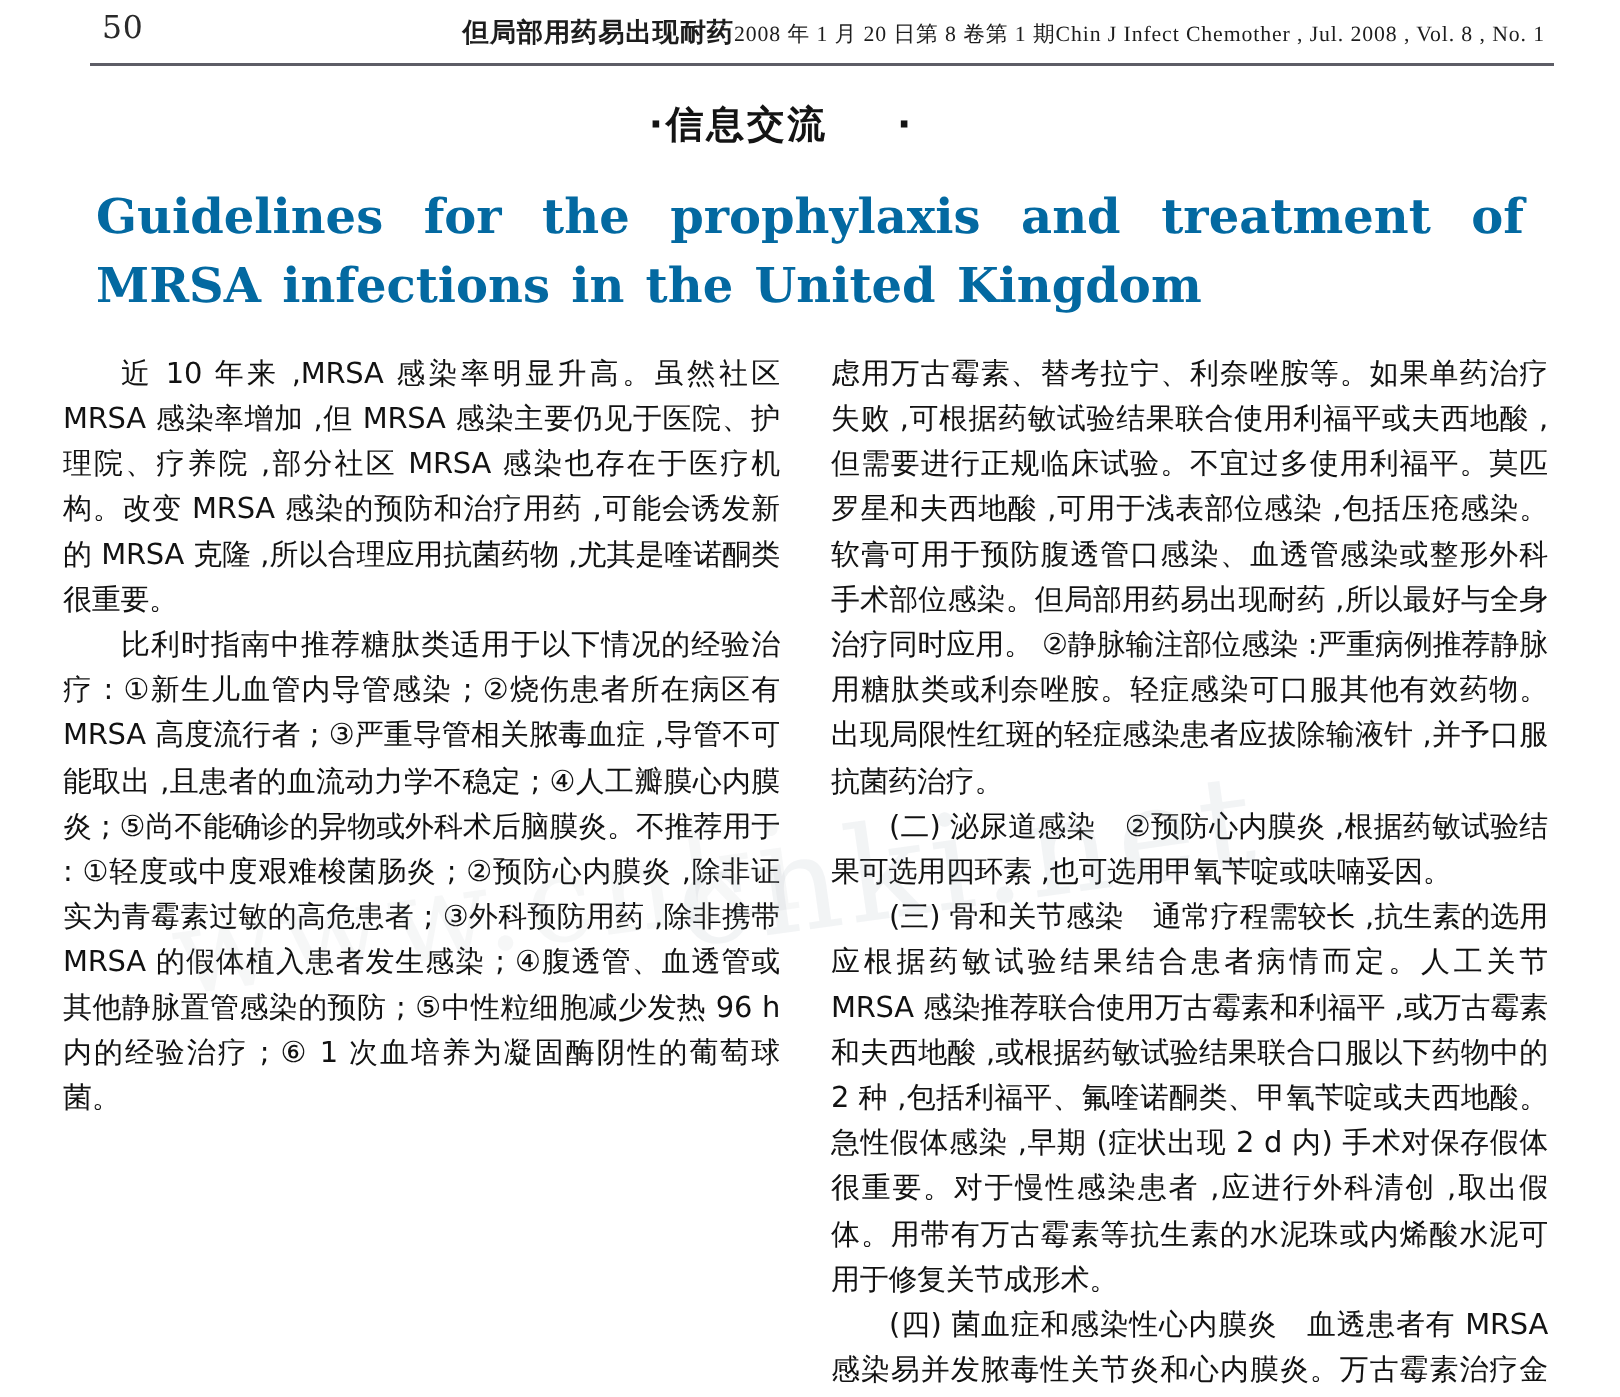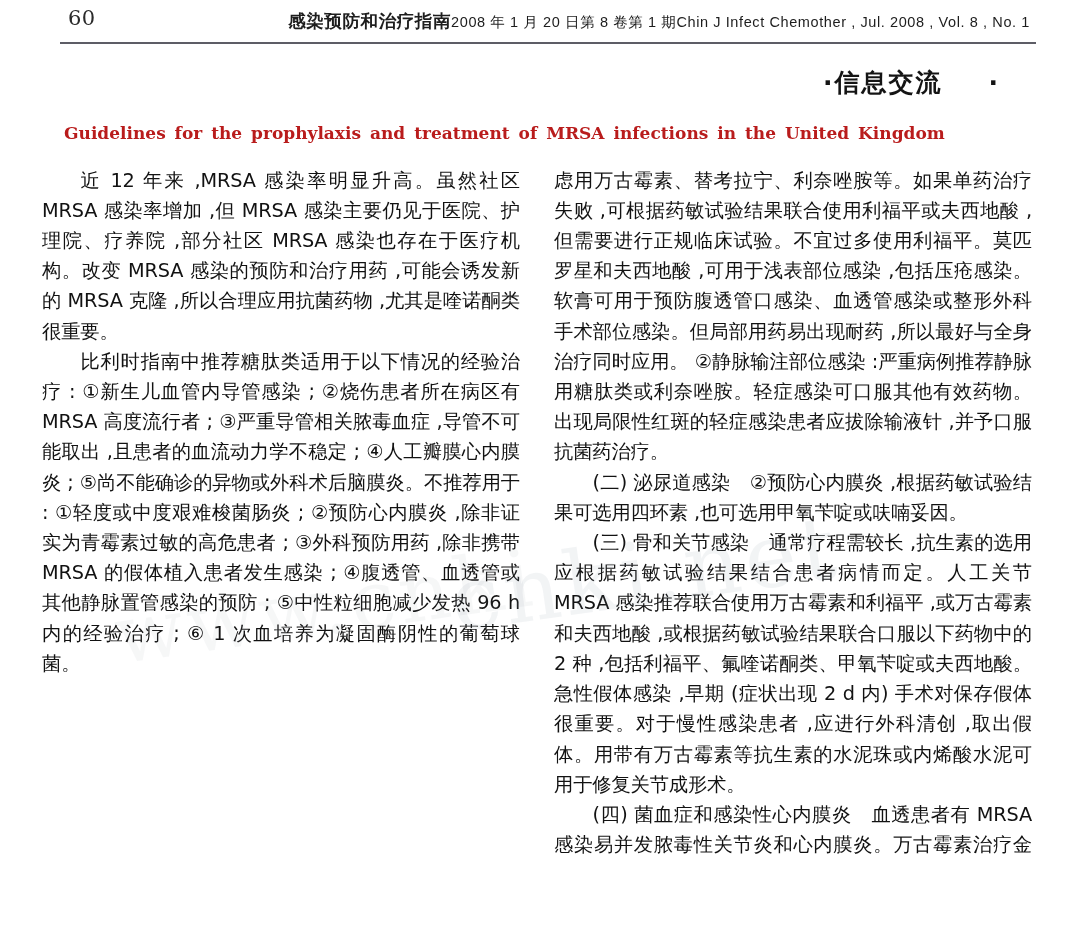--- a/index.html
+++ b/index.html
@@ -47,33 +47,33 @@
     padding-right: 8px;
     white-space: nowrap;
     letter-spacing: 0.2px;
   }
   .runhead-title .zh {
     font-size: 17.5px;
     font-weight: 600;
     letter-spacing: 0.6px;
   }
   .runhead-title .en {
-    font-family: Liberation Sans, sans-serif;
+    font-family: Liberation Serif, serif;
     font-size: 14.5px;
     letter-spacing: 0.6px;
   }
   .rule {
     height: 0;
     border-top: 2px solid #5d5d66;
     margin: 0 2px 0 18px;
   }
 
   
   .kicker {
-    text-align: right;
+    text-align: center;
     padding-right: 38px;
     margin-top: 22px;
     font-size: 25px;
     font-weight: 700;
     color: #141414;
     letter-spacing: 2px;
   }
   .kicker .dot-right {
     display: inline-block;
     margin-left: 46px;
@@ -85,23 +85,23 @@
     margin: 8px 0 0 22px;
     font-size: 28px;
     font-weight: 700;
     color: #0a0a0a;
     letter-spacing: 0.5px;
     line-height: 1.3;
   }
   .title-en {
     margin: 22px 22px 0 22px;
     font-family: "DejaVu Serif", "Liberation Serif", serif;
-    font-size: 17px;
-    font-weight: 700;
-    color: #b91c1c;
+    font-size: 32px;
+    font-weight: 700;
+    color: #0369a1;
     line-height: 1.45;
     text-align: justify;
     text-align-last: left;
     word-spacing: 3px;
   }
 
   
   .columns {
     margin-top: 20px;
     display: flex;
@@ -161,37 +161,37 @@
 </style>
 </head>
 <body>
 
 <div class="page">
 
   <div class="watermark">cnki.net</div>
   <div class="watermark2">www.cnki</div>
 
   <div class="runhead">
-    <div class="folio">60</div>
+    <div class="folio">50</div>
     <div class="runhead-title">
-      <span class="zh">感染预防和治疗指南</span><span class="en">2008 年 1 月 20 日第 8 卷第 1 期</span><span class="en">Chin J  Infect  Chemother , Jul.  2008 , Vol.  8 , No.  1</span>
+      <span class="zh">但局部用药易出现耐药</span><span class="en">2008 年 1 月 20 日第 8 卷第 1 期</span><span class="en">Chin J  Infect  Chemother , Jul.  2008 , Vol.  8 , No.  1</span>
     </div>
   </div>
   <div class="rule"></div>
 
   <div class="kicker">
     <span>·</span><span>信息交流</span><span class="dot-right">·</span>
   </div>
 
   <h2 class="title-en">Guidelines for  the  prophylaxis  and  treatment  of  MRSA  infections  in  the  United Kingdom</h2>
 
   <div class="columns">
 
     <div class="col col-left">
-      <p class="para">近 12 年来 ,MRSA 感染率明显升高。虽然社区 MRSA 感染率增加 ,但 MRSA 感染主要仍见于医院、护理院、疗养院 ,部分社区 MRSA 感染也存在于医疗机构。改变 MRSA 感染的预防和治疗用药 ,可能会诱发新的 MRSA 克隆 ,所以合理应用抗菌药物 ,尤其是喹诺酮类很重要。</p>
+      <p class="para">近 10 年来 ,MRSA 感染率明显升高。虽然社区 MRSA 感染率增加 ,但 MRSA 感染主要仍见于医院、护理院、疗养院 ,部分社区 MRSA 感染也存在于医疗机构。改变 MRSA 感染的预防和治疗用药 ,可能会诱发新的 MRSA 克隆 ,所以合理应用抗菌药物 ,尤其是喹诺酮类很重要。</p>
       <p class="para">比利时指南中推荐糖肽类适用于以下情况的经验治疗 : ①新生儿血管内导管感染 ; ②烧伤患者所在病区有 MRSA 高度流行者 ; ③严重导管相关脓毒血症 ,导管不可能取出 ,且患者的血流动力学不稳定 ; ④人工瓣膜心内膜炎 ; ⑤尚不能确诊的异物或外科术后脑膜炎。不推荐用于 : ①轻度或中度艰难梭菌肠炎 ; ②预防心内膜炎 ,除非证实为青霉素过敏的高危患者 ; ③外科预防用药 ,除非携带 MRSA 的假体植入患者发生感染 ; ④腹透管、血透管或其他静脉置管感染的预防 ; ⑤中性粒细胞减少发热 96 h 内的经验治疗 ; ⑥ 1 次血培养为凝固酶阴性的葡萄球菌。</p>
 
     </div>
 
     <div class="col col-right">
       <p class="para noindent">虑用万古霉素、替考拉宁、利奈唑胺等。如果单药治疗失败 ,可根据药敏试验结果联合使用利福平或夫西地酸 ,但需要进行正规临床试验。不宜过多使用利福平。莫匹罗星和夫西地酸 ,可用于浅表部位感染 ,包括压疮感染。软膏可用于预防腹透管口感染、血透管感染或整形外科手术部位感染。但局部用药易出现耐药 ,所以最好与全身治疗同时应用。 ②静脉输注部位感染 :严重病例推荐静脉用糖肽类或利奈唑胺。轻症感染可口服其他有效药物。出现局限性红斑的轻症感染患者应拔除输液针 ,并予口服抗菌药治疗。</p>
       <p class="para">(二) 泌尿道感染　②预防心内膜炎 ,根据药敏试验结果可选用四环素 ,也可选用甲氧苄啶或呋喃妥因。</p>
       <p class="para">(三) 骨和关节感染　通常疗程需较长 ,抗生素的选用应根据药敏试验结果结合患者病情而定。人工关节 MRSA 感染推荐联合使用万古霉素和利福平 ,或万古霉素和夫西地酸 ,或根据药敏试验结果联合口服以下药物中的 2 种 ,包括利福平、氟喹诺酮类、甲氧苄啶或夫西地酸。急性假体感染 ,早期 (症状出现 2 d 内) 手术对保存假体很重要。对于慢性感染患者 ,应进行外科清创 ,取出假体。用带有万古霉素等抗生素的水泥珠或内烯酸水泥可用于修复关节成形术。</p>
       <p class="para">(四) 菌血症和感染性心内膜炎　血透患者有 MRSA 感染易并发脓毒性关节炎和心内膜炎。万古霉素治疗金葡菌 (包括 MRSA) 菌血症的疗效优于替考拉宁。起搏器感染需要取出起搏器 ,用药与人工关节感染相同。无并发症的菌血症推荐用糖肽类或利奈唑胺 ,疗程至少 14 d。患有心内膜炎或可能发生心内膜炎的患者 ,需要更长的疗程 ,并应采用经食管超声心动图评估疗效。</p>
     </div>

